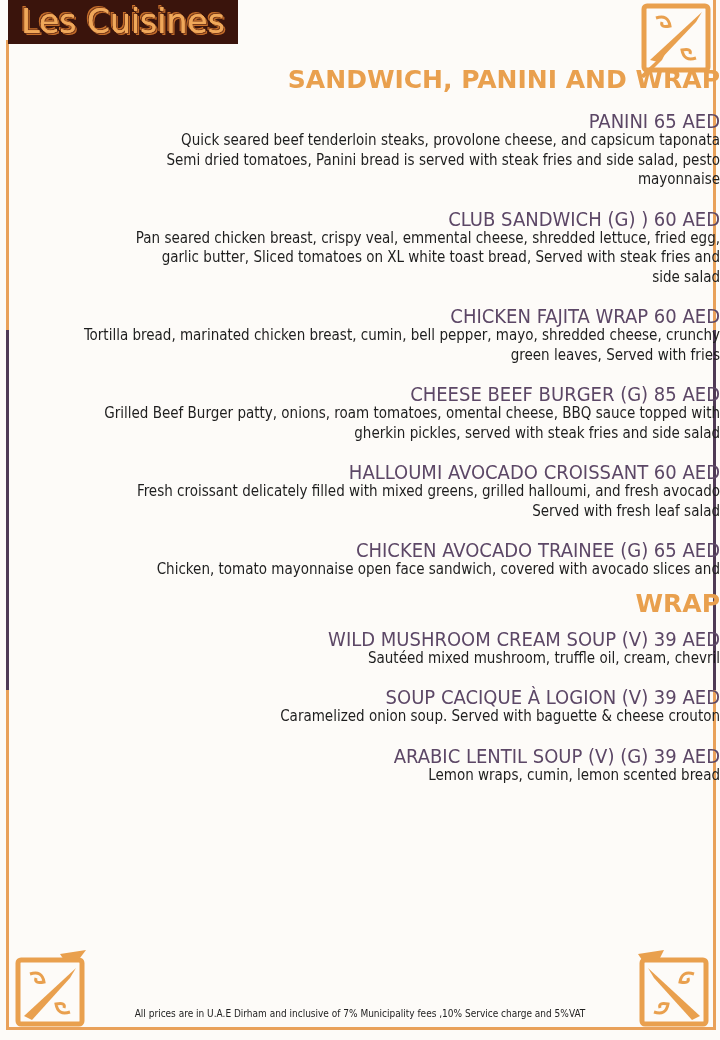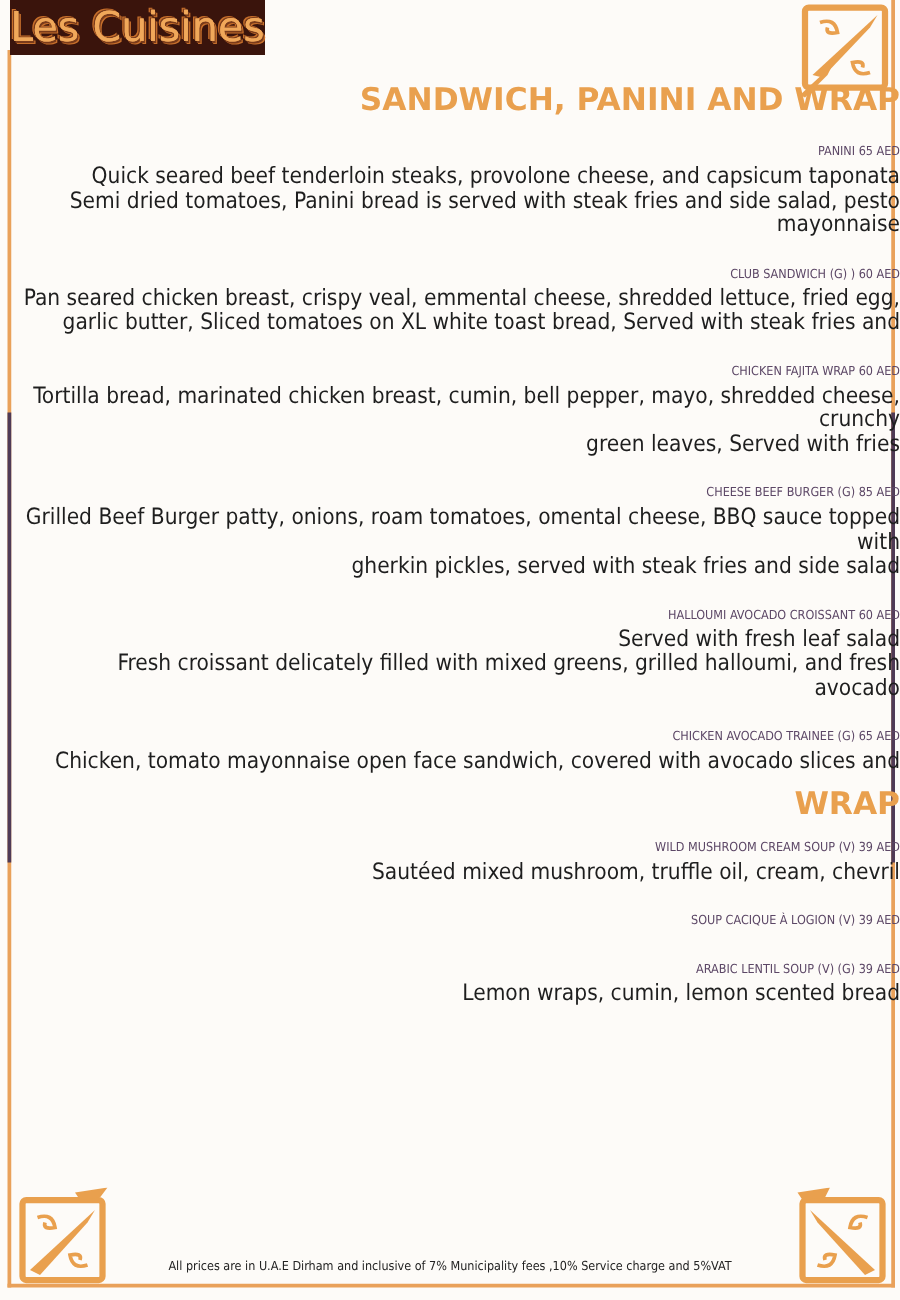--- a/index.html
+++ b/index.html
@@ -8,39 +8,39 @@
     background:#fdfbf8;
     font-family:"DejaVu Sans Condensed","DejaVu Sans", sans-serif;
   }
   .border-left { position:absolute; left:6px; top:40px; width:3px; height:990px; background:#e9a15a; }
   .border-right { position:absolute; left:713px; top:0; width:3px; height:1030px; background:#e9a15a; }
   .border-bottom { position:absolute; left:6px; top:1027px; width:710px; height:3px; background:#e9a15a; }
   .purple-left { position:absolute; left:6px; top:330px; width:3px; height:360px; background:#4f3a55; }
   .purple-right { position:absolute; left:713px; top:330px; width:3px; height:360px; background:#4f3a55; }
 
   .logo {
-    position:absolute; left:8px; top:0; width:204px; height:44px;
+    position:absolute; left:8px; top:0; width:230px; height:44px;
     background:#3a140c;
     display:flex; align-items:center; justify-content:center;
     color:#f0a85a; font-family:"DejaVu Sans", sans-serif; font-size:33px; letter-spacing:0px;
     text-shadow: 0 0 0 #f0a85a, 1px 1px 0 #7a3b1a, -1px -1px 0 #7a3b1a, 2px 2px 0 #c76f2b, -2px -2px 0 #c76f2b;
     line-height:44px;
   }
   .corner { position:absolute; width:80px; height:80px; }
   .corner.tr { left:636px; top:0; }
   .corner.bl { left:10px; top:950px; }
   .corner.br { left:634px; top:950px; }
 
   .content { position:absolute; left:0; top:64px; width:720px; text-align:right; }
   .section-title {
     color:#e9a04e; font-family:"DejaVu Sans", sans-serif; font-weight:bold;
     font-size:25px; margin:0; line-height:32px;
   }
-  .item-name { color:#5c4766; font-size:10px; line-height:19px; margin:0; }
-  .item-desc { color:#1e1e1e; font-size:18px; line-height:19.5px; margin:0; }
+  .item-name { color:#5c4766; font-size:20px; line-height:19px; margin:0; }
+  .item-desc { color:#1e1e1e; font-size:15px; line-height:19.5px; margin:0; }
   .item { margin:0; }
   .footer {
     position:absolute; left:0; top:1008px; width:720px; text-align:center;
     font-size:10px; color:#222;
   }
 </style>
 </head>
 <body>
 
 <div class="border-left"></div>
@@ -80,54 +80,56 @@
     <p class="item-name">PANINI 65 AED</p>
     <p class="item-desc">Quick seared beef tenderloin steaks, provolone cheese, and capsicum taponata</p>
     <p class="item-desc">Semi dried tomatoes, Panini bread is served with steak fries and side salad, pesto</p>
     <p class="item-desc">mayonnaise</p>
   </div>
 
   <div class="item" style="margin-bottom:20px;">
     <p class="item-name">CLUB SANDWICH (G) ) 60 AED</p>
     <p class="item-desc">Pan seared chicken breast, crispy veal, emmental cheese, shredded lettuce, fried egg,</p>
     <p class="item-desc">garlic butter, Sliced tomatoes on XL white toast bread, Served with steak fries and</p>
+    <p class="item-desc">side salad</p>
   </div>
 
   <div class="item" style="margin-bottom:20px;">
     <p class="item-name">CHICKEN FAJITA WRAP 60 AED</p>
     <p class="item-desc">Tortilla bread, marinated chicken breast, cumin, bell pepper, mayo, shredded cheese, crunchy</p>
     <p class="item-desc">green leaves, Served with fries</p>
   </div>
 
   <div class="item" style="margin-bottom:20px;">
     <p class="item-name">CHEESE BEEF BURGER (G) 85 AED</p>
     <p class="item-desc">Grilled Beef Burger patty, onions, roam tomatoes, omental cheese, BBQ sauce topped with</p>
     <p class="item-desc">gherkin pickles, served with steak fries and side salad</p>
   </div>
 
   <div class="item" style="margin-bottom:20px;padding-left:46px;">
     <p class="item-name">HALLOUMI AVOCADO CROISSANT 60 AED</p>
+    <p class="item-desc">Fresh croissant delicately filled with mixed greens, grilled halloumi, and fresh avocado</p>
     <p class="item-desc">Served with fresh leaf salad</p>
-    <p class="item-desc">Fresh croissant delicately filled with mixed greens, grilled halloumi, and fresh avocado</p>
   </div>
 
   <div class="item" style="margin-bottom:8px;">
     <p class="item-name">CHICKEN AVOCADO TRAINEE (G) 65 AED</p>
     <p class="item-desc">Chicken, tomato mayonnaise open face sandwich, covered with avocado slices and</p>
   </div>
 
   <h1 class="section-title" style="margin-bottom:10px;">WRAP</h1>
 
   <div class="item" style="margin-bottom:20px;">
     <p class="item-name">WILD MUSHROOM CREAM SOUP (V) 39 AED</p>
     <p class="item-desc">Sautéed mixed mushroom, truffle oil, cream, chevril</p>
   </div>
 
   <div class="item" style="margin-bottom:20px;">
     <p class="item-name">SOUP CACIQUE À LOGION (V) 39 AED</p>
+    <p class="item-desc">Caramelized onion soup. Served with baguette &amp; cheese crouton</p>
   </div>
 
   <div class="item">
     <p class="item-name">ARABIC LENTIL SOUP (V) (G) 39 AED</p>
     <p class="item-desc">Lemon wraps, cumin, lemon scented bread</p>
   </div>
 </div>
 
 <div class="footer">All prices are in U.A.E Dirham and inclusive of 7% Municipality fees ,10% Service charge and 5%VAT</div>
 

